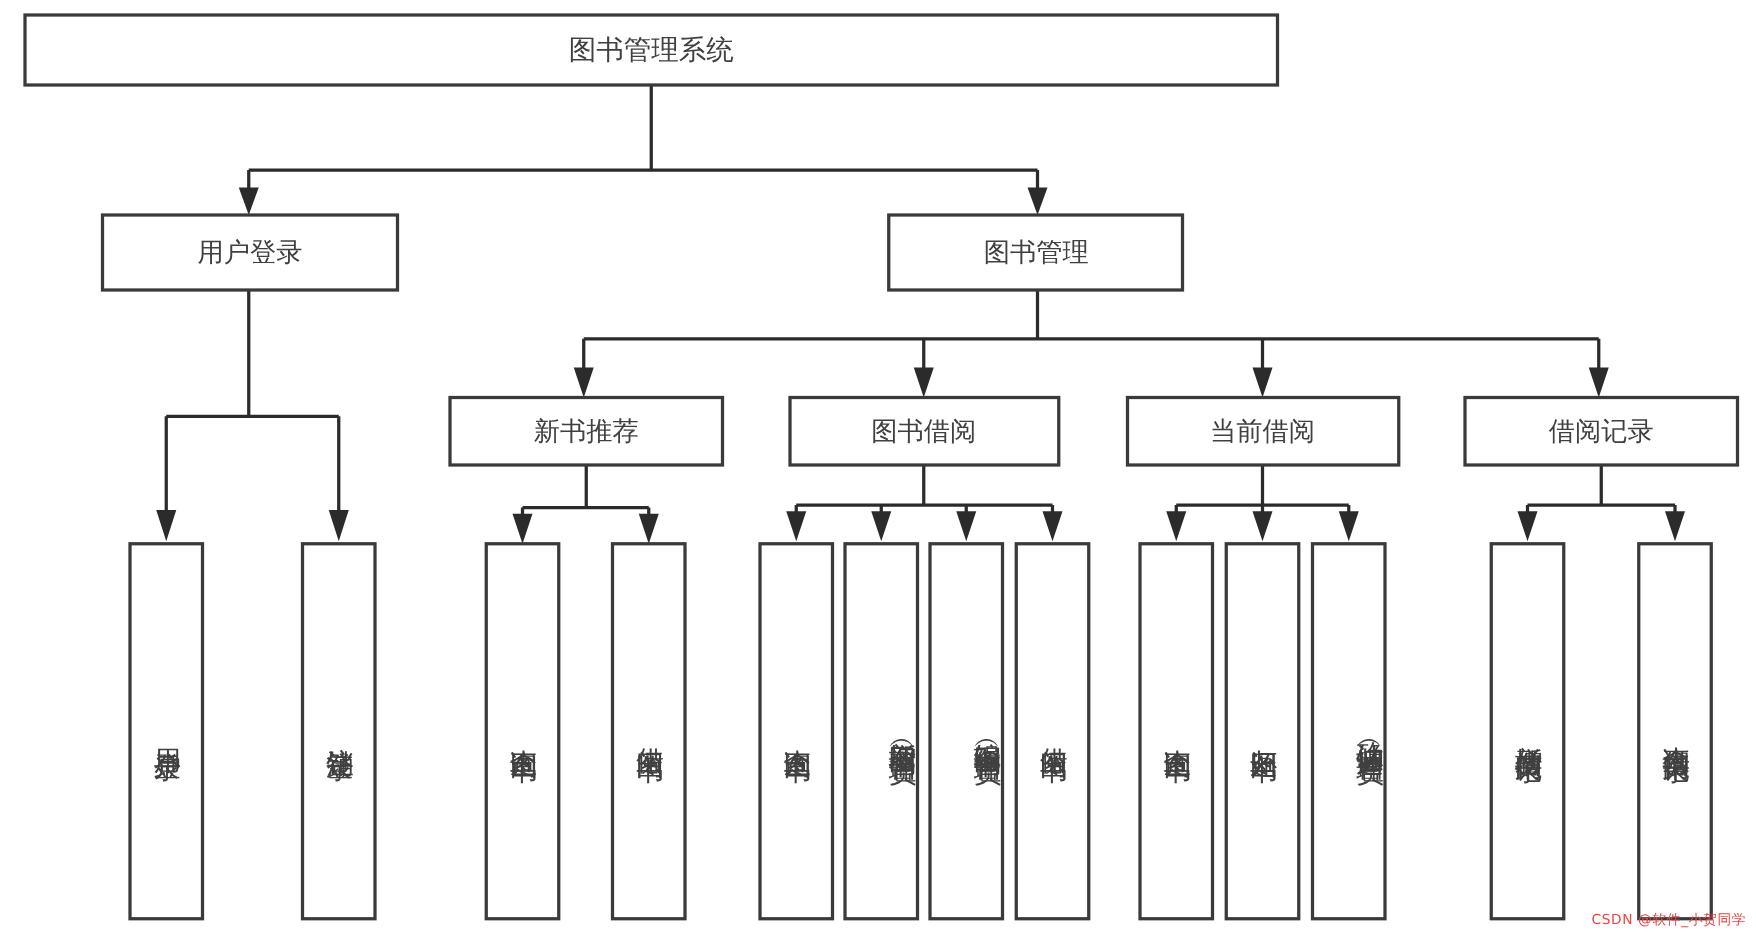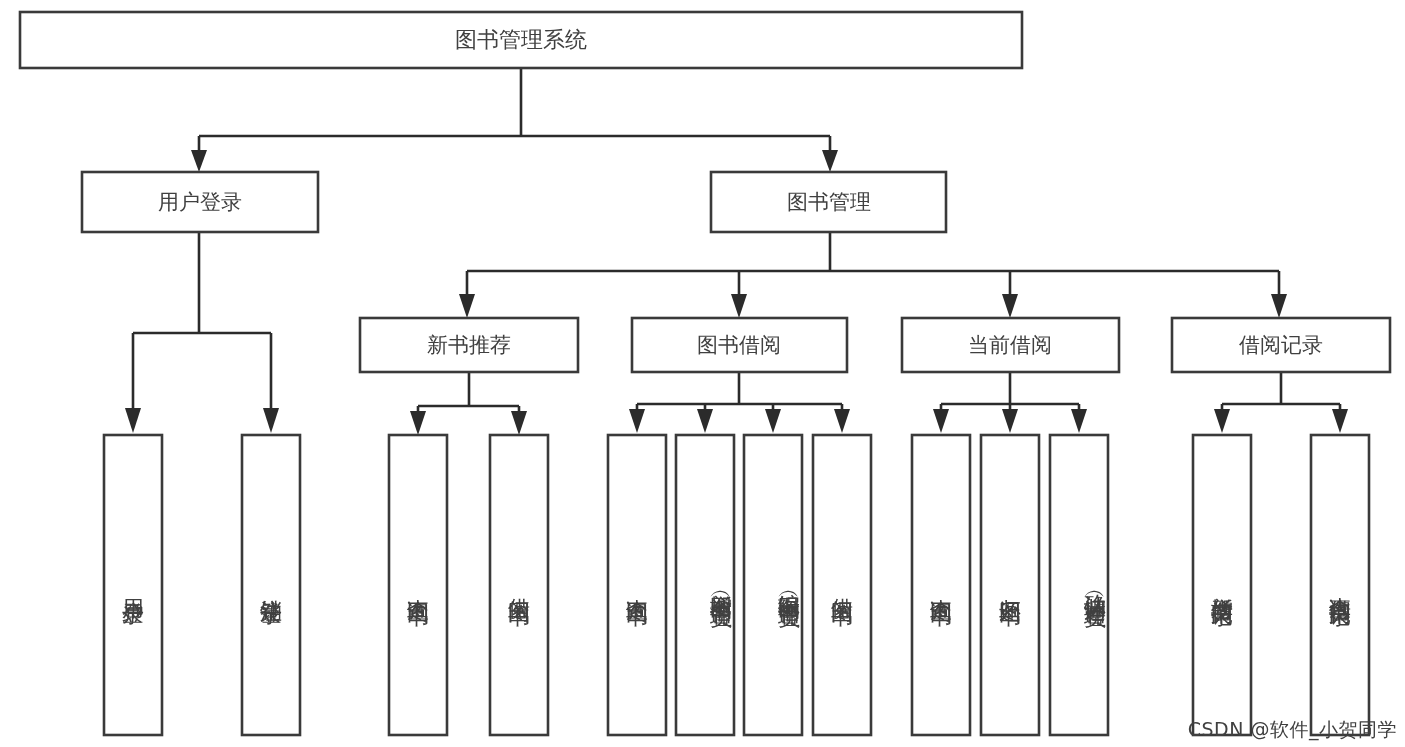--- a/index.html
+++ b/index.html
@@ -69,22 +69,22 @@
     letter-spacing: 2px;
     color: #404040;
     white-space: nowrap;
     pointer-events: none;
   }
   .watermark {
     position: absolute;
     right: 8px;
     bottom: 4px;
     font-family: "DejaVu Sans", "Liberation Sans", sans-serif;
-    font-size: 19px;
-    color: #404040;
+    font-size: 11px;
+    color: #ef4444;
     white-space: nowrap;
     letter-spacing: 0.5px;
   }
 </style>
 </head>
 <body>
 
 <div id="diagram-root">
 
   <svg id="flow-svg" viewBox="0 0 1405 747">

